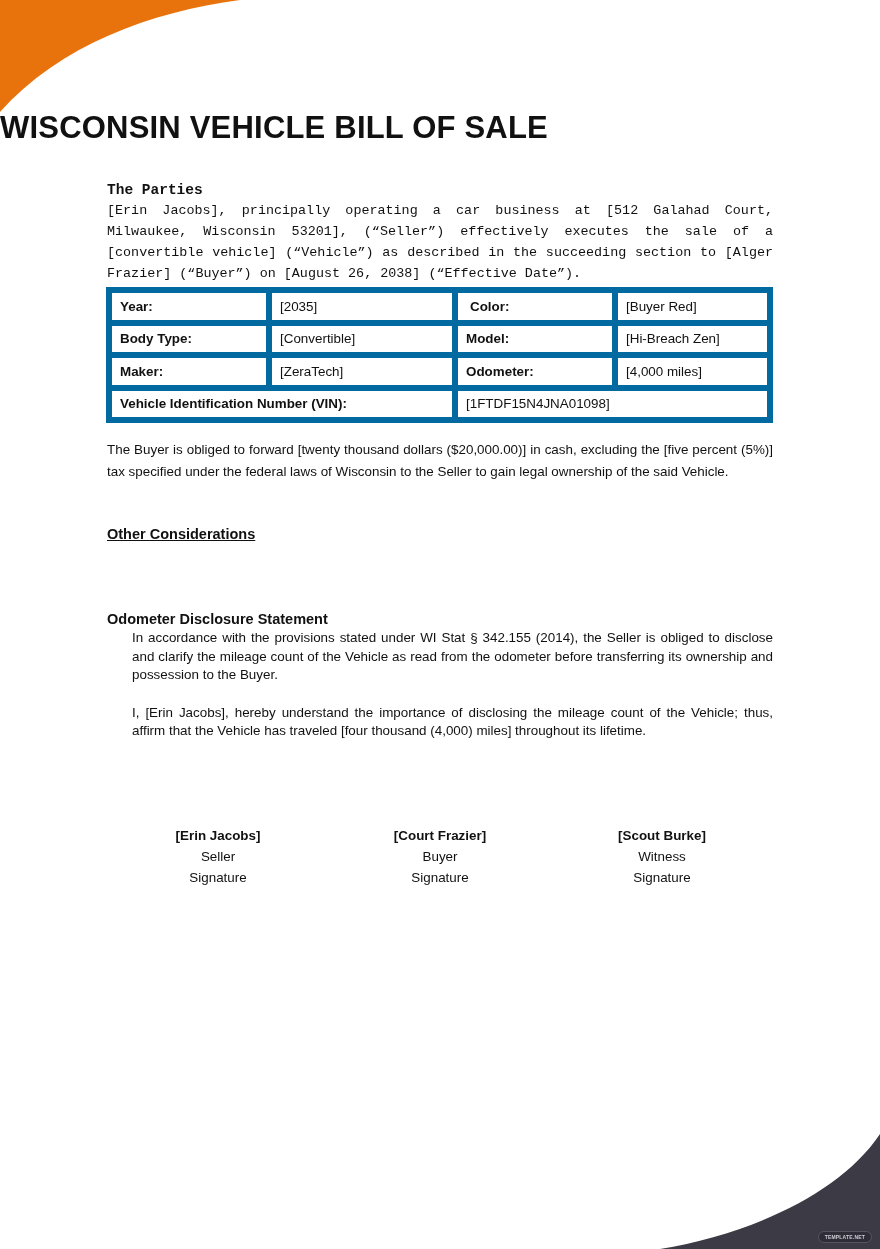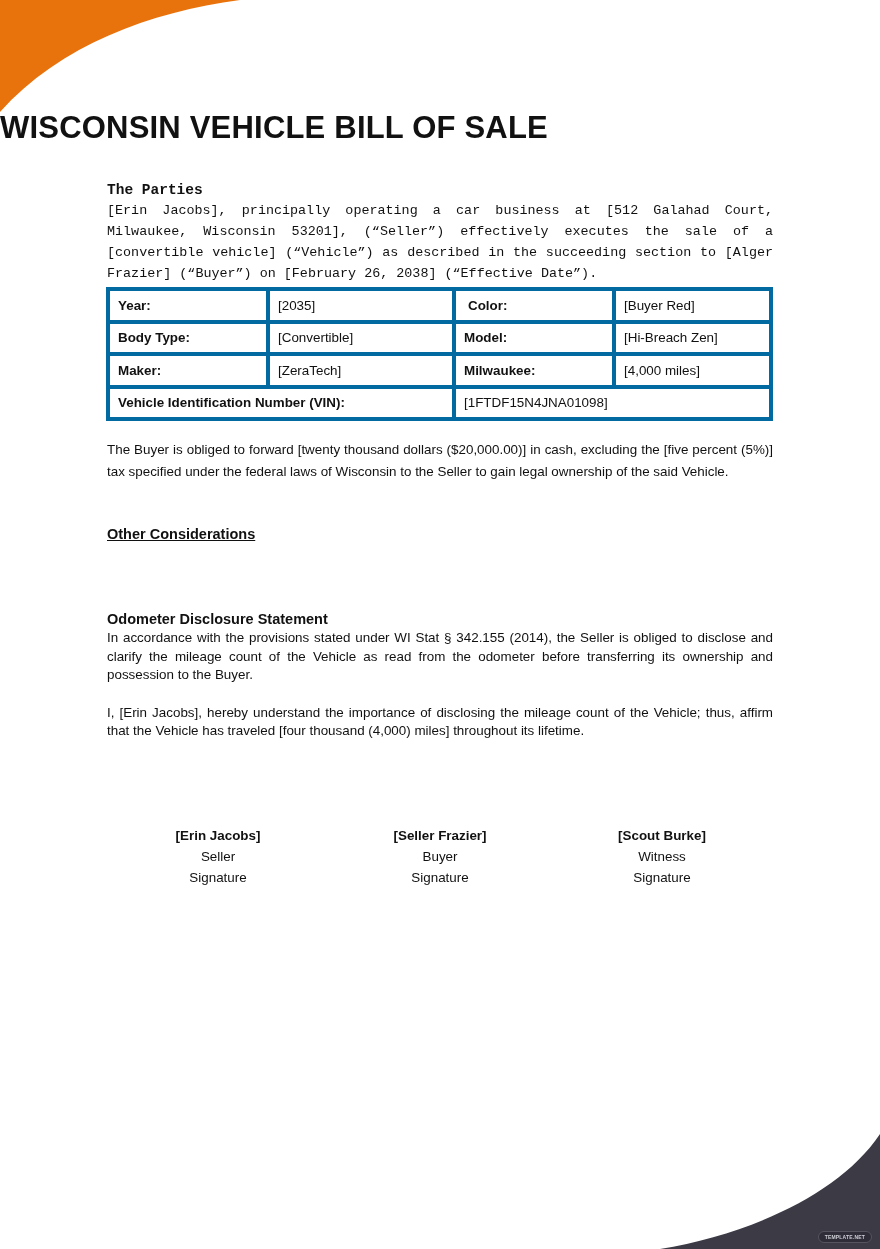--- a/index.html
+++ b/index.html
@@ -5,23 +5,23 @@
     * { margin: 0; padding: 0; box-sizing: border-box; }
     html, body { width: 880px; height: 1249px; background: #ffffff; overflow: hidden; }
     body { position: relative; font-family: "Liberation Sans", sans-serif; color: #111; }
     .deco-top { position: absolute; left: 0; top: 0; width: 240px; height: 112px; }
     .deco-bottom { position: absolute; right: 0; bottom: 0; width: 240px; height: 115px; }
     .watermark { position: absolute; right: 8px; bottom: 6px; background: #2e2d38; color: #cfcfd6; font-size: 5px; font-weight: bold; padding: 2px 6px; border-radius: 6px; border: 1px solid #55545f; letter-spacing: 0.2px; }
     .title { position: absolute; left: 0; width: 880px; top: 110px; text-align: left; font-size: 31px; font-weight: bold; letter-spacing: 0.2px; color: #111; }
     .content { position: absolute; left: 107px; width: 666px; }
     .section-heading { font-size: 14.5px; font-weight: bold; color: #111; line-height: 20px; }
     .para { font-size: 13.4px; line-height: 21px; color: #111; text-align: justify; }
-    .para.tight { line-height: 18.5px; }
+    .para.tight { line-height: 18.5px; margin-left: 25px; }
     table.vehicle { position: absolute; left: 106px; top: 287px; width: 667px; border-collapse: collapse; font-size: 13.4px; }
-    table.vehicle td { border: 4px solid #0369a1; height: 32.5px; padding: 0 8px; vertical-align: middle; }
+    table.vehicle td { border: 6px solid #0369a1; height: 32.5px; padding: 0 8px; vertical-align: middle; }
     table.vehicle td.label { font-weight: bold; }
     .sigs { position: absolute; top: 825px; left: 0; width: 880px; }
     .sig { position: absolute; width: 200px; text-align: center; font-size: 13.4px; line-height: 21px; }
     .sig .name { font-weight: bold; }
   </style>
 </head>
 <body>
 
 <svg class="deco-top" viewBox="0 0 240 112" preserveAspectRatio="none">
   <path d="M0,0 L240,0 C150,12 60,45 0,112 Z" fill="#e8720c"></path>
@@ -29,41 +29,41 @@
 
 <svg class="deco-bottom" viewBox="0 0 240 115" preserveAspectRatio="none">
   <path d="M240,0 L240,115 L20,115 C110,100 200,60 240,0 Z" fill="#3b3a45"></path>
 </svg>
 <div class="watermark">TEMPLATE.NET</div>
 
 <h1 class="title">WISCONSIN VEHICLE BILL OF SALE</h1>
 
 <div class="content" style="top:180px;font-family:Liberation Mono, monospace;">
   <div class="section-heading">The Parties</div>
-  <p class="para">[Erin Jacobs], principally operating a car business at [512 Galahad Court, Milwaukee, Wisconsin 53201], (“Seller”) effectively executes the sale of a [convertible vehicle] (“Vehicle”) as described in the succeeding section to [Alger Frazier] (“Buyer”) on [February 26, 2038] (“Effective Date”).</p>
+  <p class="para">[Erin Jacobs], principally operating a car business at [512 Galahad Court, Milwaukee, Wisconsin 53201], (“Seller”) effectively executes the sale of a [convertible vehicle] (“Vehicle”) as described in the succeeding section to [Alger Frazier] (“Buyer”) on [August 26, 2038] (“Effective Date”).</p>
 </div>
 
 <table class="vehicle">
   <tbody>
       <tr>
     <td class="label" style="width:160px;">Year:</td>
     <td style="width:186px;">[2035]</td>
     <td class="label" style="width:160px;padding-left:12px;">Color:</td>
     <td>[Buyer Red]</td>
   </tr>
   <tr>
     <td class="label">Body Type:</td>
     <td>[Convertible]</td>
     <td class="label">Model:</td>
     <td>[Hi-Breach Zen]</td>
   </tr>
   <tr>
     <td class="label">Maker:</td>
     <td>[ZeraTech]</td>
-    <td class="label">Milwaukee:</td>
+    <td class="label">Odometer:</td>
     <td>[4,000 miles]</td>
   </tr>
   <tr>
     <td class="label" colspan="2">Vehicle Identification Number (VIN):</td>
     <td colspan="2">[1FTDF15N4JNA01098]</td>
   </tr>
 </tbody>
   </table>
 
 <div class="content" style="top:439px;">
@@ -80,21 +80,21 @@
   <p class="para tight" style="margin-top:19px;">I, [Erin Jacobs], hereby understand the importance of disclosing the mileage count of the Vehicle; thus, affirm that the Vehicle has traveled [four thousand (4,000) miles] throughout its lifetime.</p>
 </div>
 
 <div class="sigs">
   <div class="sig" style="left:118px;">
     <div class="name">[Erin Jacobs]</div>
     <div>Seller</div>
     <div>Signature</div>
   </div>
   <div class="sig" style="left:340px;">
-    <div class="name">[Seller Frazier]</div>
+    <div class="name">[Court Frazier]</div>
     <div>Buyer</div>
     <div>Signature</div>
   </div>
   <div class="sig" style="left:562px;">
     <div class="name">[Scout Burke]</div>
     <div>Witness</div>
     <div>Signature</div>
   </div>
 </div>
 

